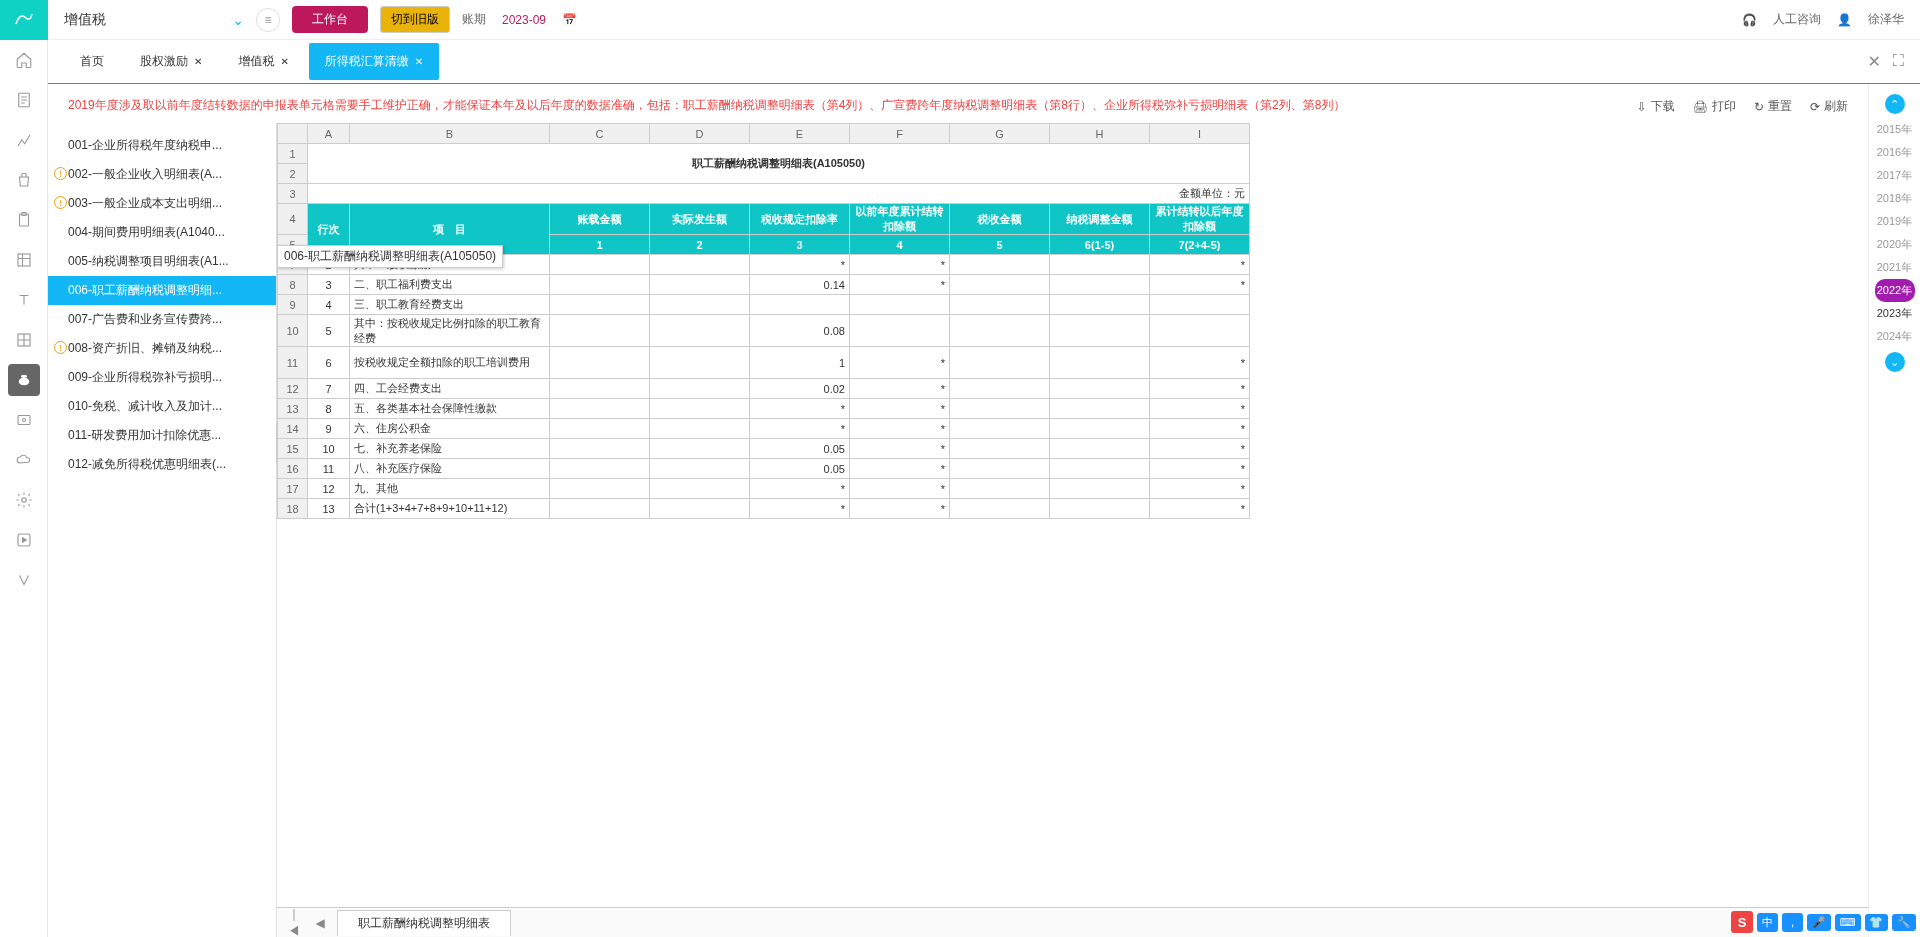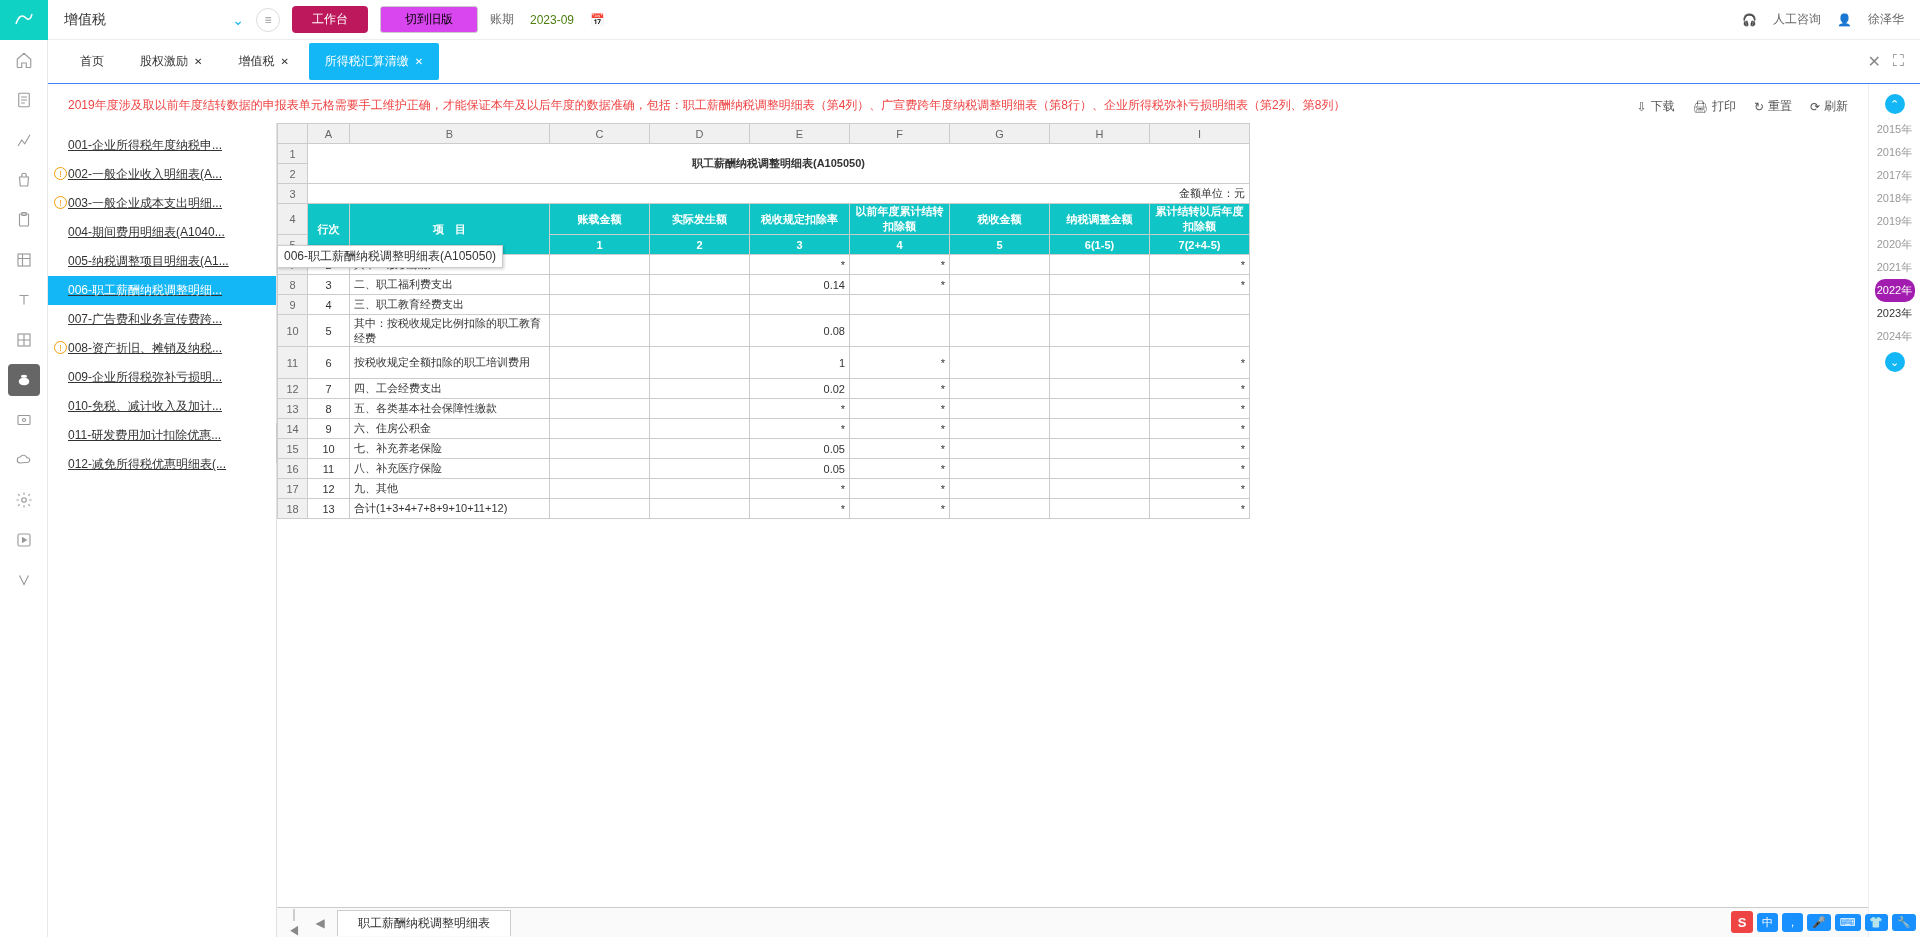--- a/index.html
+++ b/index.html
@@ -10,36 +10,36 @@
 .logo-box svg { width: 24px; height: 24px; }
 .side-icon { width: 48px; height: 40px; display: flex; align-items: center; justify-content: center; cursor: pointer; color: #999; }
 .side-icon.active { color: #fff; background: #666; border-radius: 4px; width: 32px; height: 32px; margin: 4px; }
 .side-icon svg { width: 18px; height: 18px; }
 .main { flex: 1; display: flex; flex-direction: column; background: #fff; }
 .topbar { height: 40px; display: flex; align-items: center; padding: 0 16px; gap: 12px; border-bottom: 1px solid #eee; }
 .topbar-title { font-size: 14px; width: 180px; display: flex; align-items: center; justify-content: space-between; }
 .chev-down { color: #14b7f5; font-size: 14px; }
 .circle-icon { width: 24px; height: 24px; border: 1px solid #ddd; border-radius: 50%; display: flex; align-items: center; justify-content: center; color: #999; }
 .btn-primary { background: #be185d; color: #fff; padding: 5px 20px; border-radius: 4px; border: none; cursor: pointer; font-size: 12px; }
-.btn-outline { background: #d946ef; border: 1px solid #ccc; padding: 4px 24px; border-radius: 3px; cursor: pointer; font-size: 12px; }
+.btn-outline { background: #eab308; border: 1px solid #ccc; padding: 4px 10px; border-radius: 3px; cursor: pointer; font-size: 12px; }
 .period-label { color: #666; margin-left: 0; }
-.period-val { color: #4d7c0f; margin-left: 4px; }
+.period-val { color: #be185d; margin-left: 4px; }
 .cal-icon { color: #14b7f5; margin-left: 4px; }
 .topbar-right { margin-left: auto; display: flex; align-items: center; gap: 16px; color: #666; }
 .headset-icon, .avatar-icon { color: #999; }
 .tabbar { height: 44px; display: flex; align-items: center; border-bottom: 1px solid #3b82f6; padding: 0 16px; gap: 4px; position: relative; }
 .tab { padding: 10px 16px; cursor: pointer; display: flex; align-items: center; gap: 6px; color: #333; }
 .tab.active { background: #14b7f5; color: #fff; border-radius: 2px; }
 .tab-close { font-size: 10px; cursor: pointer; }
 .tab-tool-right { position: absolute; right: 16px; display: flex; gap: 12px; color: #888; font-size: 16px; }
 .content { flex: 1; display: flex; position: relative; overflow: hidden; }
 .warning-bar { padding: 12px 20px 8px 20px; color: #ef4444; font-size: 12px; line-height: 1.6; }
 .action-bar { position: absolute; right: 20px; top: 14px; display: flex; gap: 18px; color: #555; }
 .action-btn { display: flex; align-items: center; gap: 4px; cursor: pointer; }
-.form-list { width: 228px; padding: 8px 0; overflow-y: auto; text-decoration: underline; }
+.form-list { width: 228px; padding: 8px 0; overflow-y: auto; }
 .form-item { padding: 6px 8px 6px 20px; cursor: pointer; white-space: nowrap; overflow: hidden; text-overflow: ellipsis; color: #333; position: relative; }
 .form-item.warn::before { content: "!"; position: absolute; left: 6px; top: 7px; width: 11px; height: 11px; border: 1px solid #f59e0b; border-radius: 50%; font-size: 9px; display: flex; align-items: center; justify-content: center; color: #f59e0b; }
 .form-item.selected { background: #14b7f5; color: #fff; }
 .sheet-wrap { flex: 1; display: flex; flex-direction: column; border-left: 1px solid #e0e0e0; position: relative; }
 .tooltip { position: absolute; left: 0px; top: 122px; background: #fff; border: 1px solid #ccc; padding: 2px 6px; font-size: 12px; z-index: 5; box-shadow: 1px 1px 3px rgba(0,0,0,0.2); }
 .grid { flex: 1; overflow: auto; position: relative; }
 table.sp { border-collapse: collapse; table-layout: fixed; }
 table.sp th, table.sp td { border: 1px solid #ccc; font-size: 11px; height: 20px; padding: 0 4px; }
 th.corner { background: #f0f0f0; width: 30px; }
 th.colh { background: #f0f0f0; text-align: center; font-weight: normal; color: #666; }

